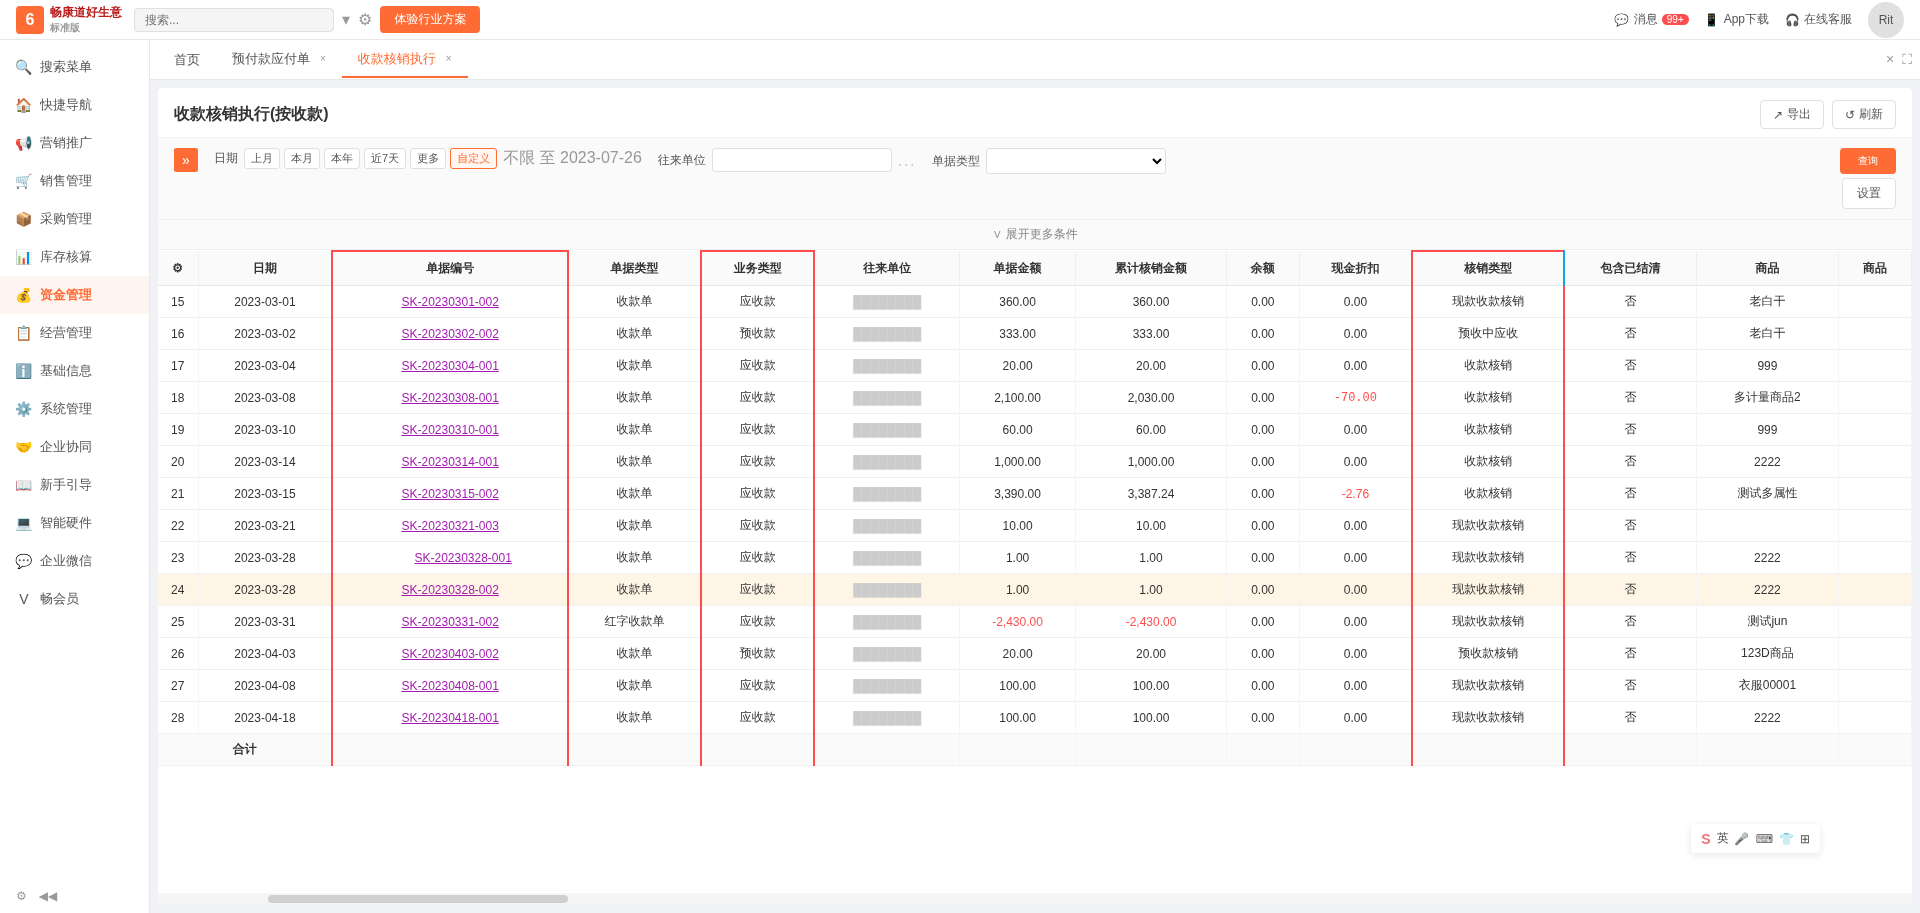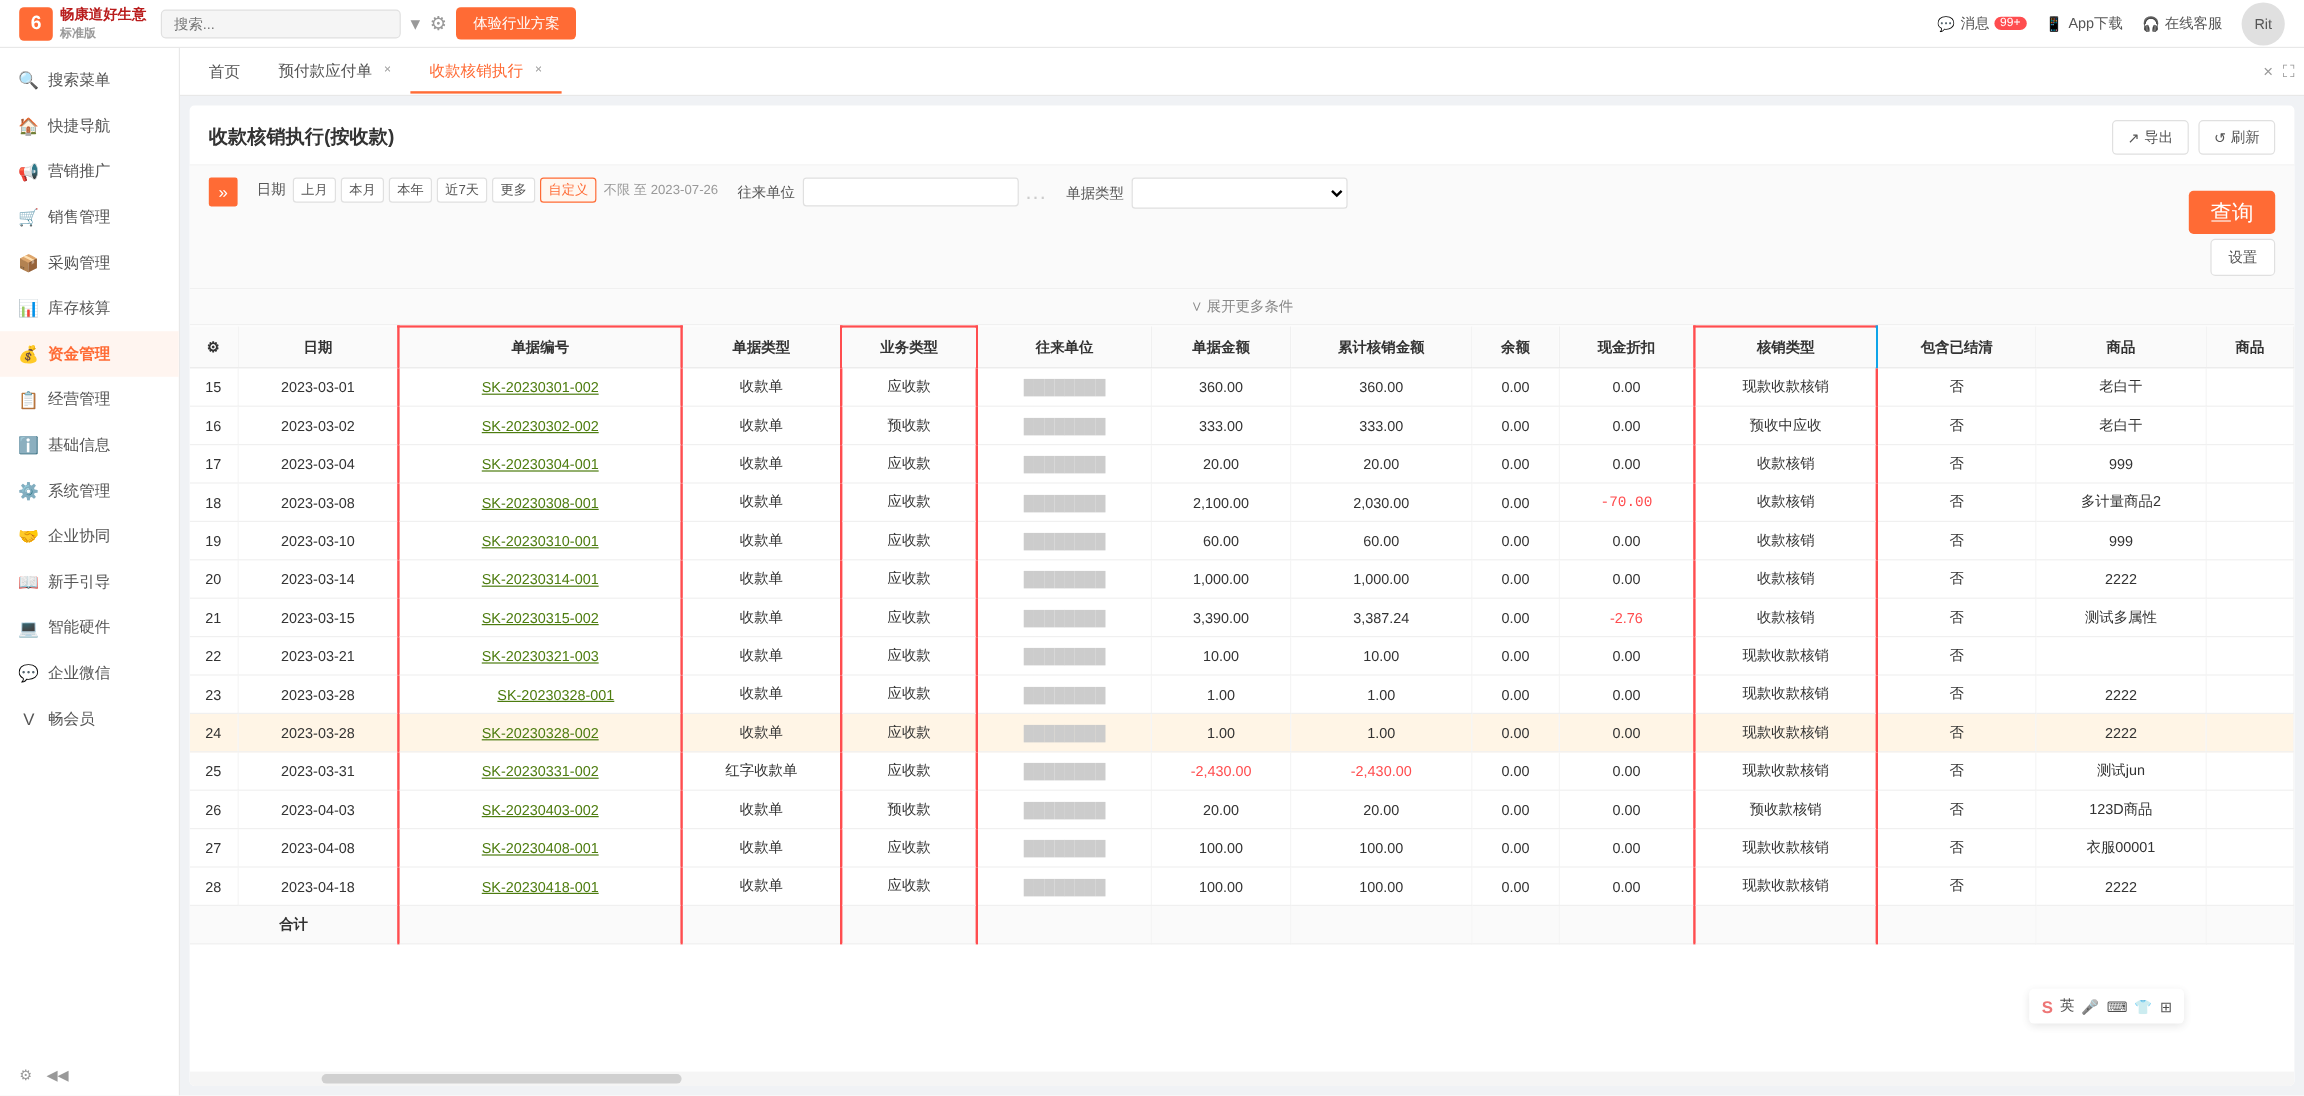--- a/index.html
+++ b/index.html
@@ -50,36 +50,36 @@
     .btn-refresh { border: 1px solid #e0e0e0; background: #fff; color: #555; border-radius: 4px; padding: 5px 12px; font-size: 12px; cursor: pointer; display: flex; align-items: center; gap: 4px; }
 
     
     .filter-bar { padding: 10px 16px; display: flex; align-items: flex-start; gap: 16px; background: #fafafa; border-bottom: 1px solid #f0f0f0; flex-wrap: wrap; }
     .filter-toggle-btn { width: 24px; height: 24px; background: #ff6b35; color: white; border: none; border-radius: 2px; cursor: pointer; font-size: 14px; display: flex; align-items: center; justify-content: center; }
     .filter-group { display: flex; align-items: center; gap: 6px; }
     .filter-label { color: #555; font-size: 12px; white-space: nowrap; }
     .filter-date-options { display: flex; gap: 4px; align-items: center; }
     .filter-date-btn { padding: 2px 6px; border: 1px solid #e0e0e0; background: #fff; border-radius: 3px; font-size: 11px; cursor: pointer; color: #555; }
     .filter-date-btn.active { background: #fff7f0; border-color: #ff6b35; color: #ff6b35; }
-    .filter-date-range { color: #999; font-size: 11px; }
+    .filter-date-range { color: #999; font-size: 16px; }
     .filter-input { border: 1px solid #e0e0e0; border-radius: 3px; padding: 4px 8px; font-size: 12px; width: 180px; }
     .filter-select { border: 1px solid #e0e0e0; border-radius: 3px; padding: 4px 8px; font-size: 12px; width: 180px; background: #fff; }
-    .btn-query { background: #ff6b35; color: white; border: none; border-radius: 4px; padding: 6px 18px; font-size: 18px; cursor: pointer; margin-top: 11px; }
+    .btn-query { background: #ff6b35; color: white; border: none; border-radius: 4px; padding: 6px 18px; font-size: 10px; cursor: pointer; }
     .btn-settings { border: 1px solid #e0e0e0; background: #fff; color: #555; border-radius: 4px; padding: 6px 14px; font-size: 12px; cursor: pointer; }
 
     
     .expand-bar { text-align: center; padding: 6px; color: #888; font-size: 12px; cursor: pointer; border-bottom: 1px solid #f0f0f0; background: #fafafa; }
 
     
     .table-area { flex: 1; overflow: auto; }
     table { width: 100%; border-collapse: collapse; font-size: 12px; }
     thead th { background: #fafafa; padding: 8px 10px; text-align: center; border-bottom: 1px solid #e8e8e8; border-right: 1px solid #f0f0f0; color: #333; font-weight: 600; white-space: nowrap; position: sticky; top: 0; z-index: 2; }
     tbody td { padding: 7px 10px; text-align: center; border-bottom: 1px solid #f0f0f0; border-right: 1px solid #f5f5f5; color: #333; white-space: nowrap; }
     tbody tr.highlighted { background: #fff5e6; }
-    .link-cell { color: #4d7c0f; text-decoration: underline; cursor: pointer; }
+    .link-cell { color: #a21caf; text-decoration: underline; cursor: pointer; }
 
     
     .total-row td { font-weight: bold; background: #fafafa; }
 
     
     .scroll-bar-row { height: 12px; background: #f5f5f5; display: flex; align-items: center; padding: 0 10px; }
     .scroll-thumb { height: 8px; width: 300px; background: #d0d0d0; border-radius: 4px; margin-left: 100px; }
 
     
     .watermark { position: fixed; bottom: 60px; right: 100px; opacity: 0.7; z-index: 100; background: #fff; padding: 6px 10px; border-radius: 4px; box-shadow: 0 2px 8px rgba(0,0,0,0.15); display: flex; align-items: center; gap: 6px; }

